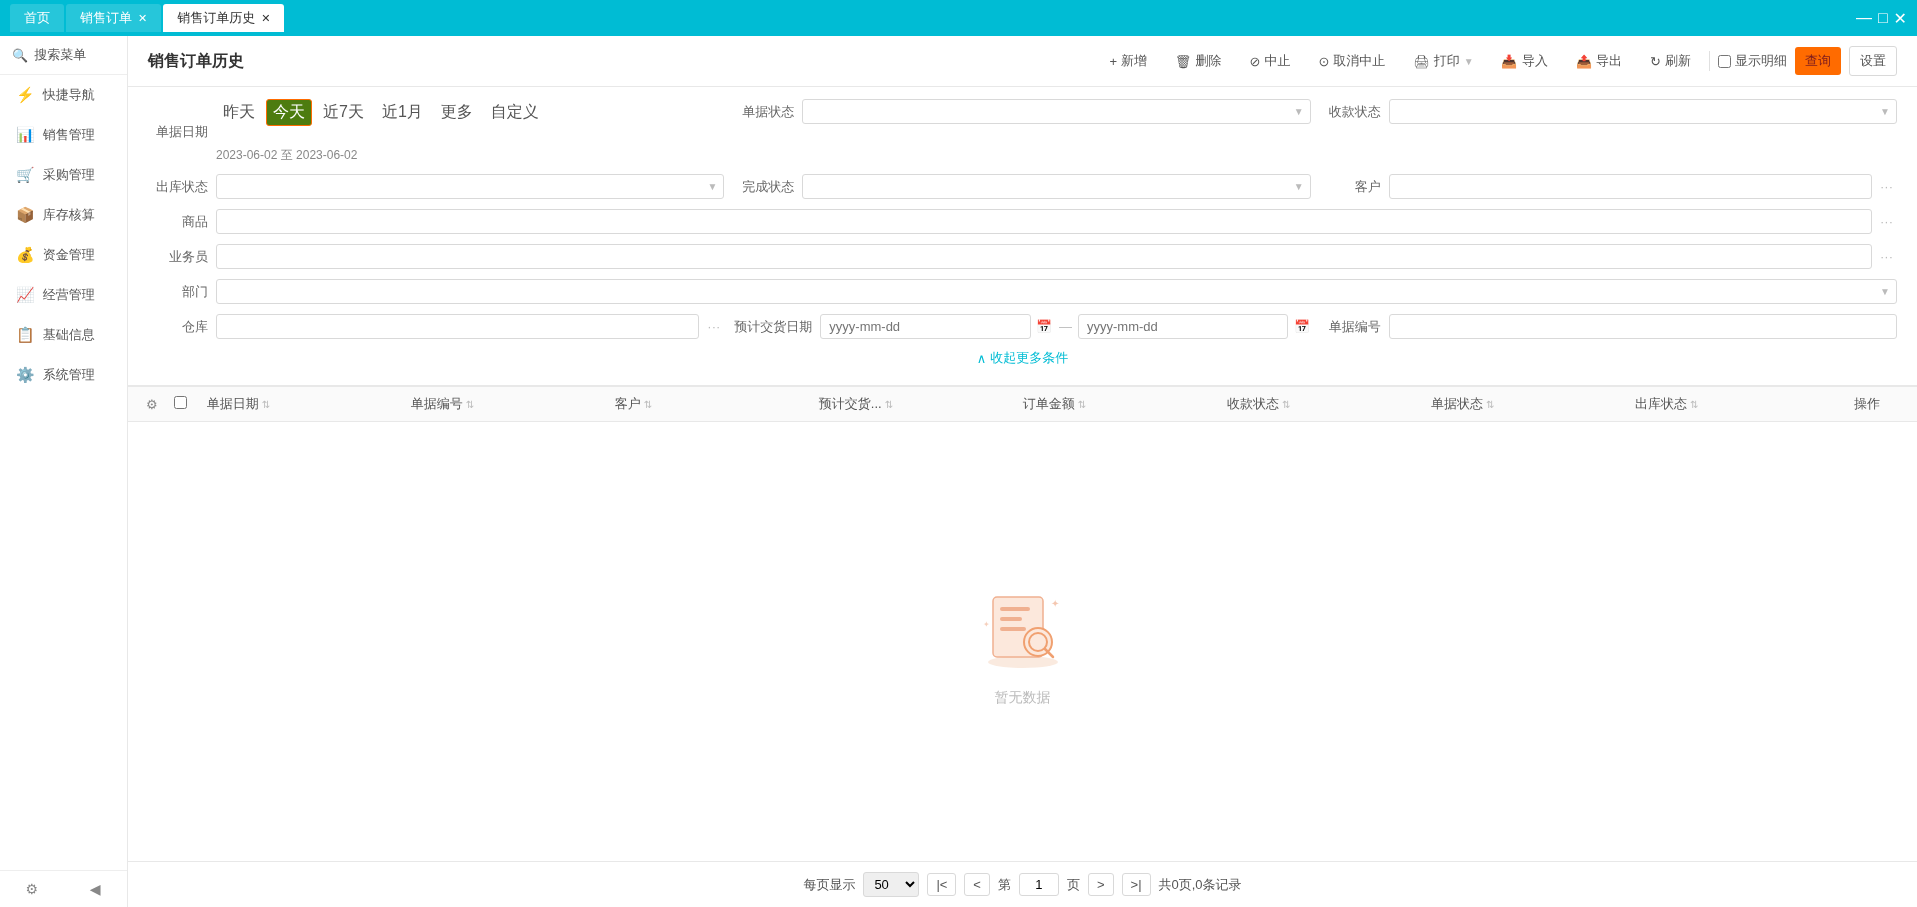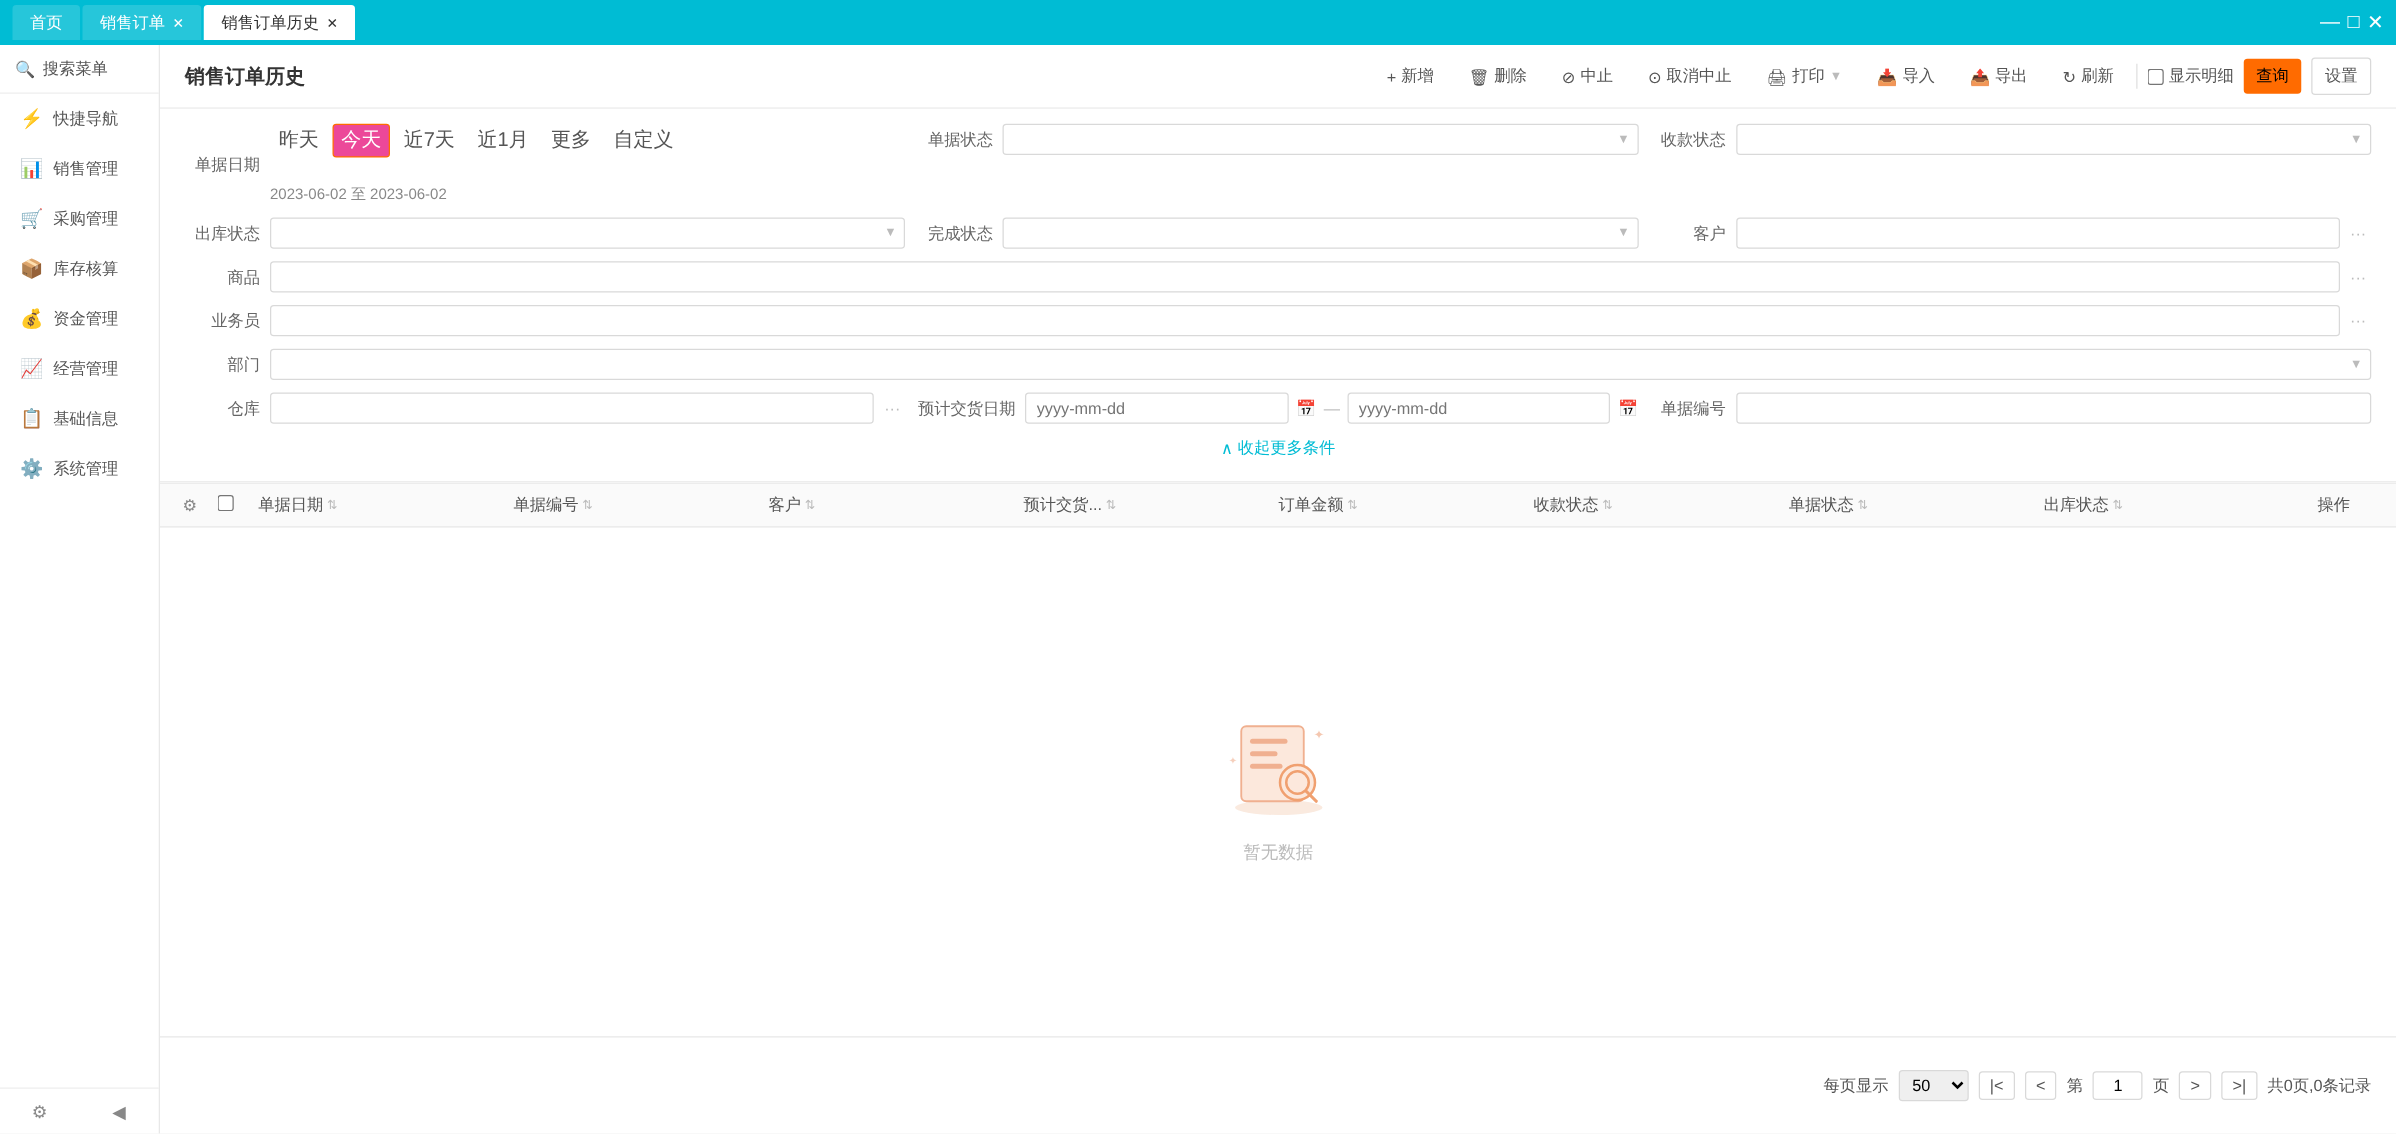--- a/index.html
+++ b/index.html
@@ -26,55 +26,55 @@
     .search-menu { display: flex; align-items: center; gap: 6px; padding: 10px 12px; font-size: 13px; color: #555; cursor: pointer; border-bottom: 1px solid #eee; }
 
     
     .content-area { flex: 1; overflow-y: auto; background: #f5f5f5; display: flex; flex-direction: column; }
 
     
     .page-header { background: #fff; padding: 10px 20px; display: flex; align-items: center; justify-content: space-between; border-bottom: 1px solid #e8e8e8; flex-shrink: 0; }
     .page-title { font-size: 16px; font-weight: bold; color: #333; }
     .toolbar { display: flex; align-items: center; gap: 8px; }
     .toolbar-btn { display: flex; align-items: center; gap: 4px; padding: 5px 10px; border: none; background: none; cursor: pointer; color: #555; font-size: 13px; border-radius: 3px; }
-    .toolbar-btn-orange { background: #ff6b00; color: #000000; border-radius: 3px; padding: 5px 10px; border: none; cursor: pointer; font-size: 13px; }
+    .toolbar-btn-orange { background: #ff6b00; color: #7f1d1d; border-radius: 3px; padding: 5px 10px; border: none; cursor: pointer; font-size: 13px; }
     .toolbar-separator { width: 1px; height: 20px; background: #e0e0e0; }
     .display-detail-cb { display: flex; align-items: center; gap: 4px; font-size: 13px; color: #555; cursor: pointer; }
     .display-detail-cb input { cursor: pointer; }
 
     
     .filter-panel { background: #fff; padding: 12px 20px; border-bottom: 1px solid #e8e8e8; flex-shrink: 0; }
     .filter-label { color: #666; font-size: 13px; white-space: nowrap; min-width: 70px; }
     .filter-control { flex: 1; display: flex; align-items: center; gap: 4px; }
     .filter-input { border: 1px solid #d9d9d9; border-radius: 3px; padding: 4px 8px; font-size: 13px; color: #3b82f6; outline: none; background: #fff; width: 100%; }
     .filter-dots { color: #bbb; cursor: pointer; padding: 0 4px; }
 
     
     .date-quick { display: flex; align-items: center; gap: 4px; }
     .dq-btn { padding: 2px 6px; border-radius: 3px; font-size: 16px; cursor: pointer; border: 1px solid transparent; color: #555; background: none; }
-    .dq-btn.active { background: #ec4899; color: #fff; border-color: #ff6b00; }
+    .dq-btn.active { background: #4d7c0f; color: #fff; border-color: #ff6b00; }
     .date-range { font-size: 12px; color: #888; margin-top: 18px; }
 
     .collapse-more { display: flex; align-items: center; justify-content: center; gap: 4px; color: #00bcd4; font-size: 13px; cursor: pointer; padding: 6px 0; }
 
     
     .table-area { flex: 1; background: #fff; margin: 0; overflow: hidden; display: flex; flex-direction: column; }
     .table-header { display: flex; align-items: center; background: #fafafa; border-bottom: 1px solid #e8e8e8; border-top: 1px solid #e8e8e8; padding: 0 10px; }
     .th-setting { padding: 8px; cursor: pointer; color: #888; }
     .th-checkbox { padding: 8px; }
     .th-col { padding: 8px 12px; color: #555; font-size: 13px; white-space: nowrap; display: flex; align-items: center; gap: 3px; flex: 1; }
     .sort-icon { color: #bbb; font-size: 10px; }
     .th-ops { padding: 8px 12px; color: #555; font-size: 13px; min-width: 80px; text-align: center; }
 
     
     .empty-state { flex: 1; display: flex; flex-direction: column; align-items: center; justify-content: center; color: #bbb; font-size: 14px; gap: 12px; }
     .empty-svg { width: 120px; height: 100px; }
 
     
-    .pagination { display: flex; align-items: center; justify-content: flex-end; padding: 26px 20px; background: #fff; border-top: 1px solid #e8e8e8; gap: 8px; font-size: 13px; color: #555; flex-shrink: 0; }
+    .pagination { display: flex; align-items: center; justify-content: center; padding: 10px 20px; background: #fff; border-top: 1px solid #e8e8e8; gap: 8px; font-size: 13px; color: #555; flex-shrink: 0; }
     .page-size-select { border: 1px solid #d9d9d9; border-radius: 3px; padding: 3px 6px; font-size: 13px; }
     .page-nav-btn { padding: 3px 8px; border: 1px solid #d9d9d9; border-radius: 3px; cursor: pointer; background: #fff; color: #555; font-size: 13px; }
     .page-nav-btn:disabled { color: #bbb; cursor: default; border-color: #e8e8e8; }
     .page-input { border: 1px solid #d9d9d9; border-radius: 3px; padding: 3px 6px; width: 40px; text-align: center; font-size: 13px; }
 
     .select-with-arrow { position: relative; display: inline-flex; align-items: center; border: 1px solid #d9d9d9; border-radius: 3px; background: #fff; width: 100%; }
     .select-with-arrow select { border: none; outline: none; padding: 4px 24px 4px 8px; font-size: 13px; color: #333; background: transparent; width: 100%; appearance: none; cursor: pointer; }
     .select-arrow { position: absolute; right: 6px; pointer-events: none; color: #bbb; font-size: 10px; }
     .filter-cell { display: flex; align-items: center; gap: 8px; }
     .filter-cell .filter-label { min-width: 60px; text-align: right; }

